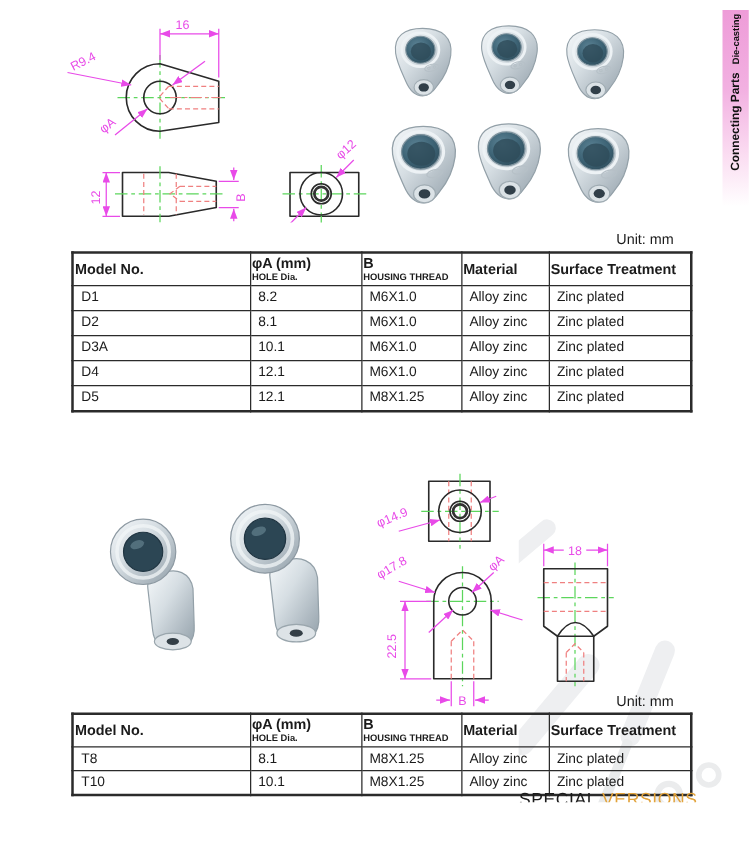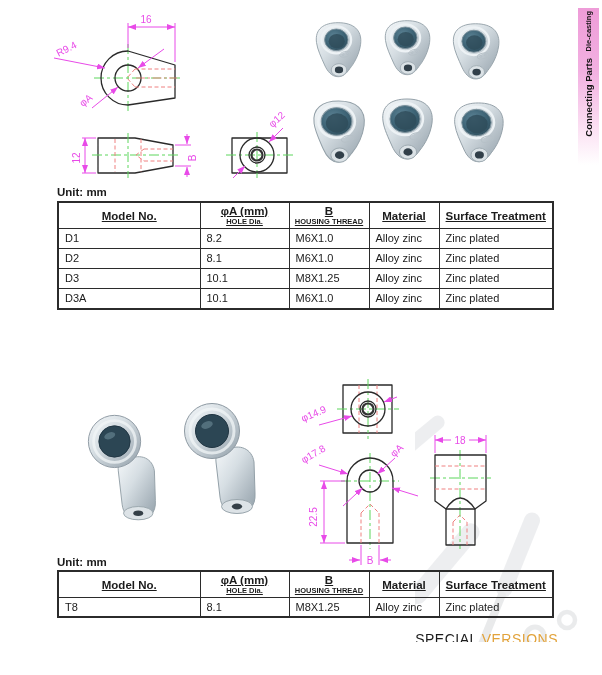--- a/index.html
+++ b/index.html
@@ -9,31 +9,31 @@
 
   
   .tab{position:absolute;left:578px;top:8px;width:21px;height:157px;
        background:linear-gradient(180deg,#ee9cd8 0%,#f2b0e1 40%,#fbdef2 75%,#ffffff 100%);
        display:flex;flex-direction:column;align-items:center;gap:7px;padding-top:3px;box-sizing:border-box;}
   .tab span{writing-mode:vertical-rl;transform:rotate(180deg);white-space:nowrap;color:#111;}
   .tab .t2{font-size:7.5px;font-weight:700;}
   .tab .t1{font-size:9.5px;font-weight:700;}
 
   
-  .unit{position:absolute;left:57px;width:495px;box-sizing:border-box;
-        padding-right:13px;font-size:11.5px;font-weight:700;}
+  .unit{position:absolute;left:57px;width:495px;text-align:right;box-sizing:border-box;
+        padding-right:13px;font-size:11.5px;font-weight:400;}
   #unit1{top:186px;} #unit2{top:556px;}
 
   
   table{position:absolute;left:57px;width:495px;border-collapse:collapse;table-layout:fixed;
         border:2px solid #2b2b2b;background:transparent;}
   #table1{top:201px;} #table2{top:570px;}
   col.c1{width:142px;} col.c2{width:89px;} col.c3{width:80px;} col.c4{width:70px;} col.c5{width:114px;}
   th,td{border:1px solid #2b2b2b;background:transparent;}
-  th{text-align:center;vertical-align:middle;padding:2px 1px;text-decoration:underline;}
+  th{text-align:left;vertical-align:middle;padding:2px 1px;}
   th .h1{font-size:11.5px;font-weight:700;line-height:12px;}
   th .h2{font-size:7.5px;font-weight:700;line-height:9px;}
   td{font-size:11px;padding:0 6px;height:19px;line-height:19px;text-align:left;}
   #table2 td{height:18px;line-height:18px;margin-top:15px;}
 
   
   .footer{position:absolute;top:630px;right:44px;text-align:right;font-size:14px;
           letter-spacing:.5px;line-height:18.5px;color:#1b1b1b;}
 
   
@@ -218,30 +218,37 @@
           <td>Zinc plated</td>
         </tr>
         <tr>
           <td>D2</td>
           <td>8.1</td>
           <td>M6X1.0</td>
           <td>Alloy zinc</td>
           <td>Zinc plated</td>
         </tr>
         <tr>
-          <td>D3</td>
-          <td>10.1</td>
-          <td>M8X1.25</td>
-          <td>Alloy zinc</td>
-          <td>Zinc plated</td>
-        </tr>
-        <tr>
           <td>D3A</td>
           <td>10.1</td>
           <td>M6X1.0</td>
+          <td>Alloy zinc</td>
+          <td>Zinc plated</td>
+        </tr>
+        <tr>
+          <td>D4</td>
+          <td>12.1</td>
+          <td>M6X1.0</td>
+          <td>Alloy zinc</td>
+          <td>Zinc plated</td>
+        </tr>
+        <tr>
+          <td>D5</td>
+          <td>12.1</td>
+          <td>M8X1.25</td>
           <td>Alloy zinc</td>
           <td>Zinc plated</td>
         </tr>
       </tbody>
   </table>
 
   <svg class="abs" style="left:80px;top:398px;" width="200" height="135" viewBox="0 0 200 135">
     <defs>
       <linearGradient id="gmB" x1="0" y1="0" x2="1" y2="1">
         <stop offset="0" stop-color="#f5f8fa"></stop>
@@ -361,20 +368,27 @@
         </tr>
       </thead>
     <tbody>
         <tr>
           <td>T8</td>
           <td>8.1</td>
           <td>M8X1.25</td>
           <td>Alloy zinc</td>
           <td>Zinc plated</td>
         </tr>
+        <tr>
+          <td>T10</td>
+          <td>10.1</td>
+          <td>M8X1.25</td>
+          <td>Alloy zinc</td>
+          <td>Zinc plated</td>
+        </tr>
       </tbody>
   </table>
 
   <div class="footer">
     <div><span>SPECIAL</span> <span style="color: rgb(226, 163, 59);">VERSIONS</span></div>
     <div style="color: #8b5cf6; font-weight: bold;">UPON REQUEST</div>
   </div>
 
 </div>
 

